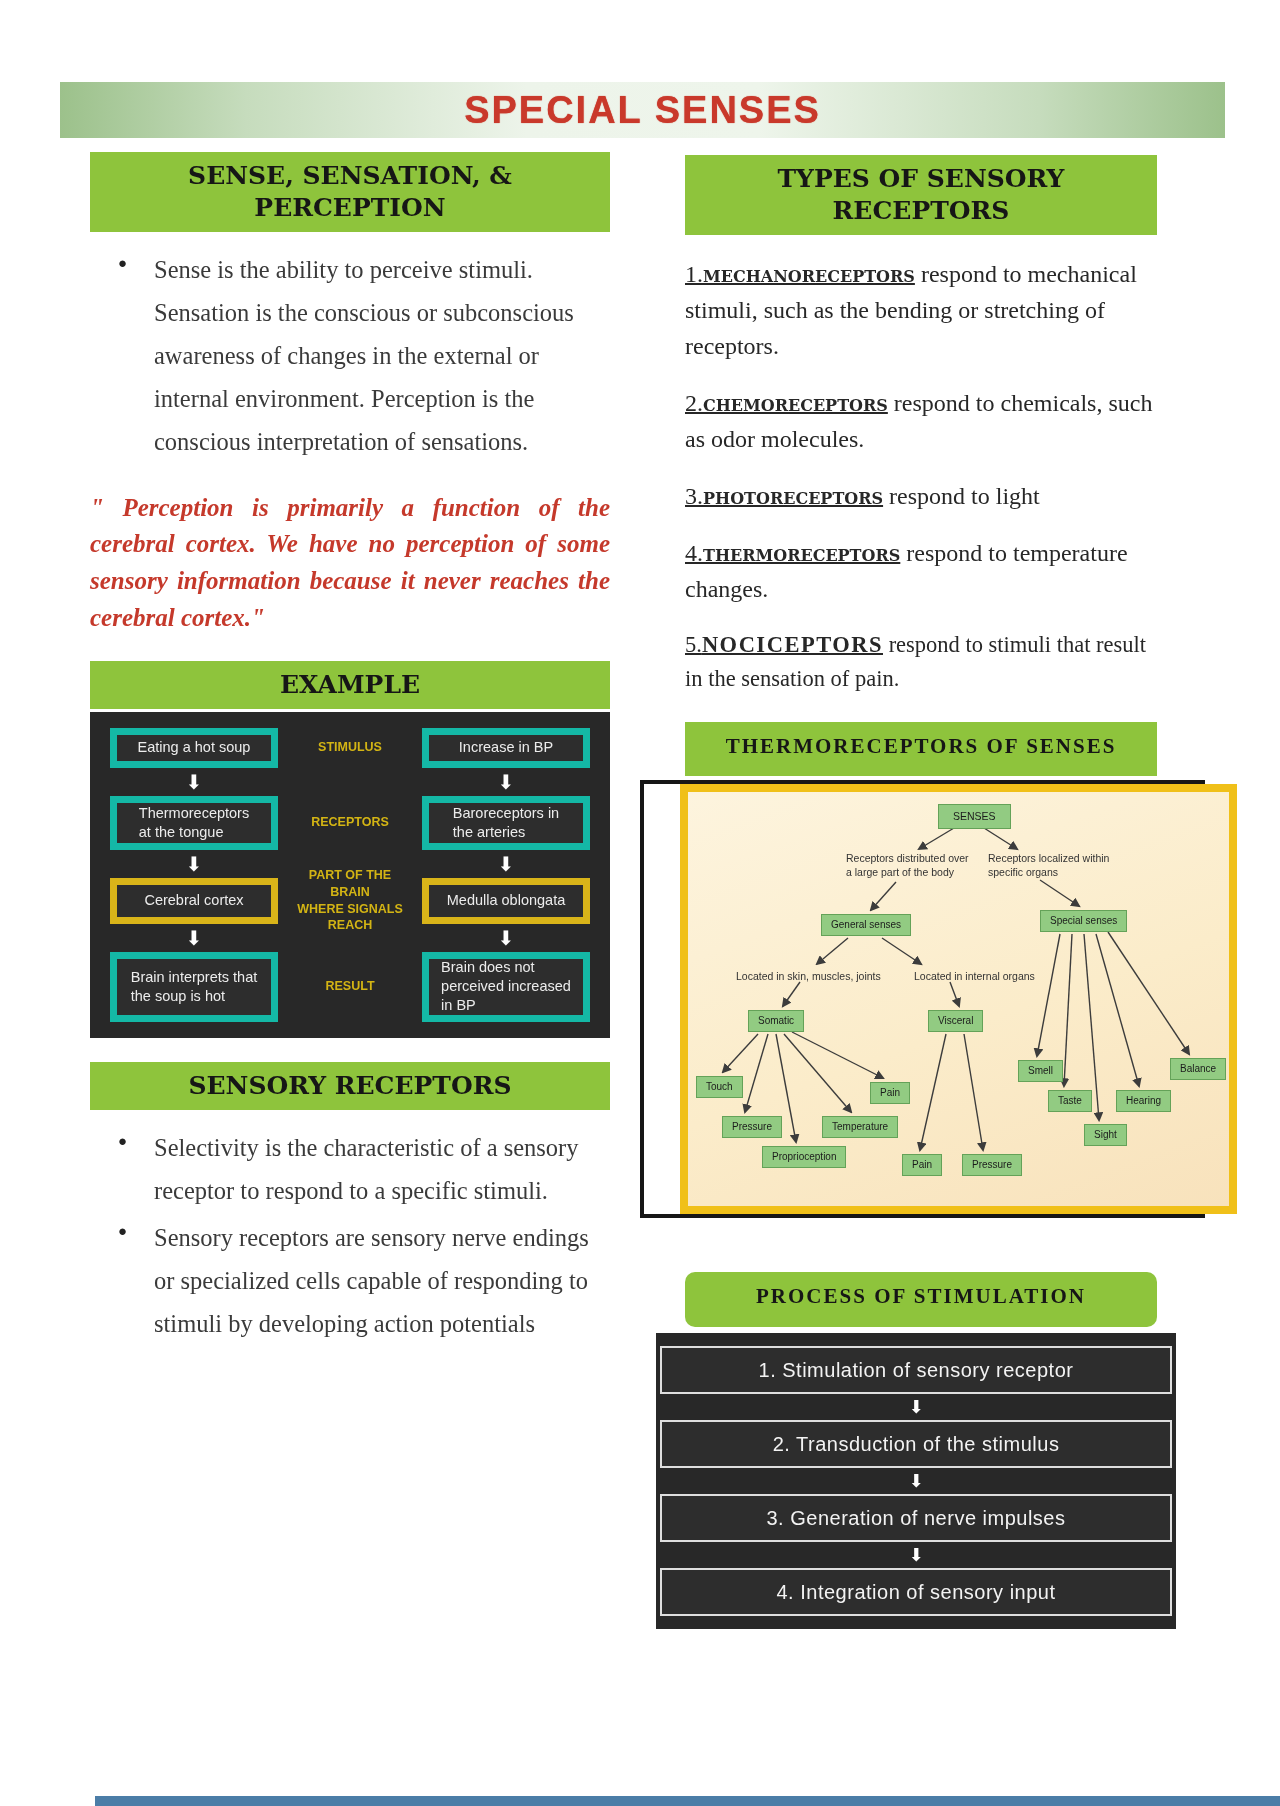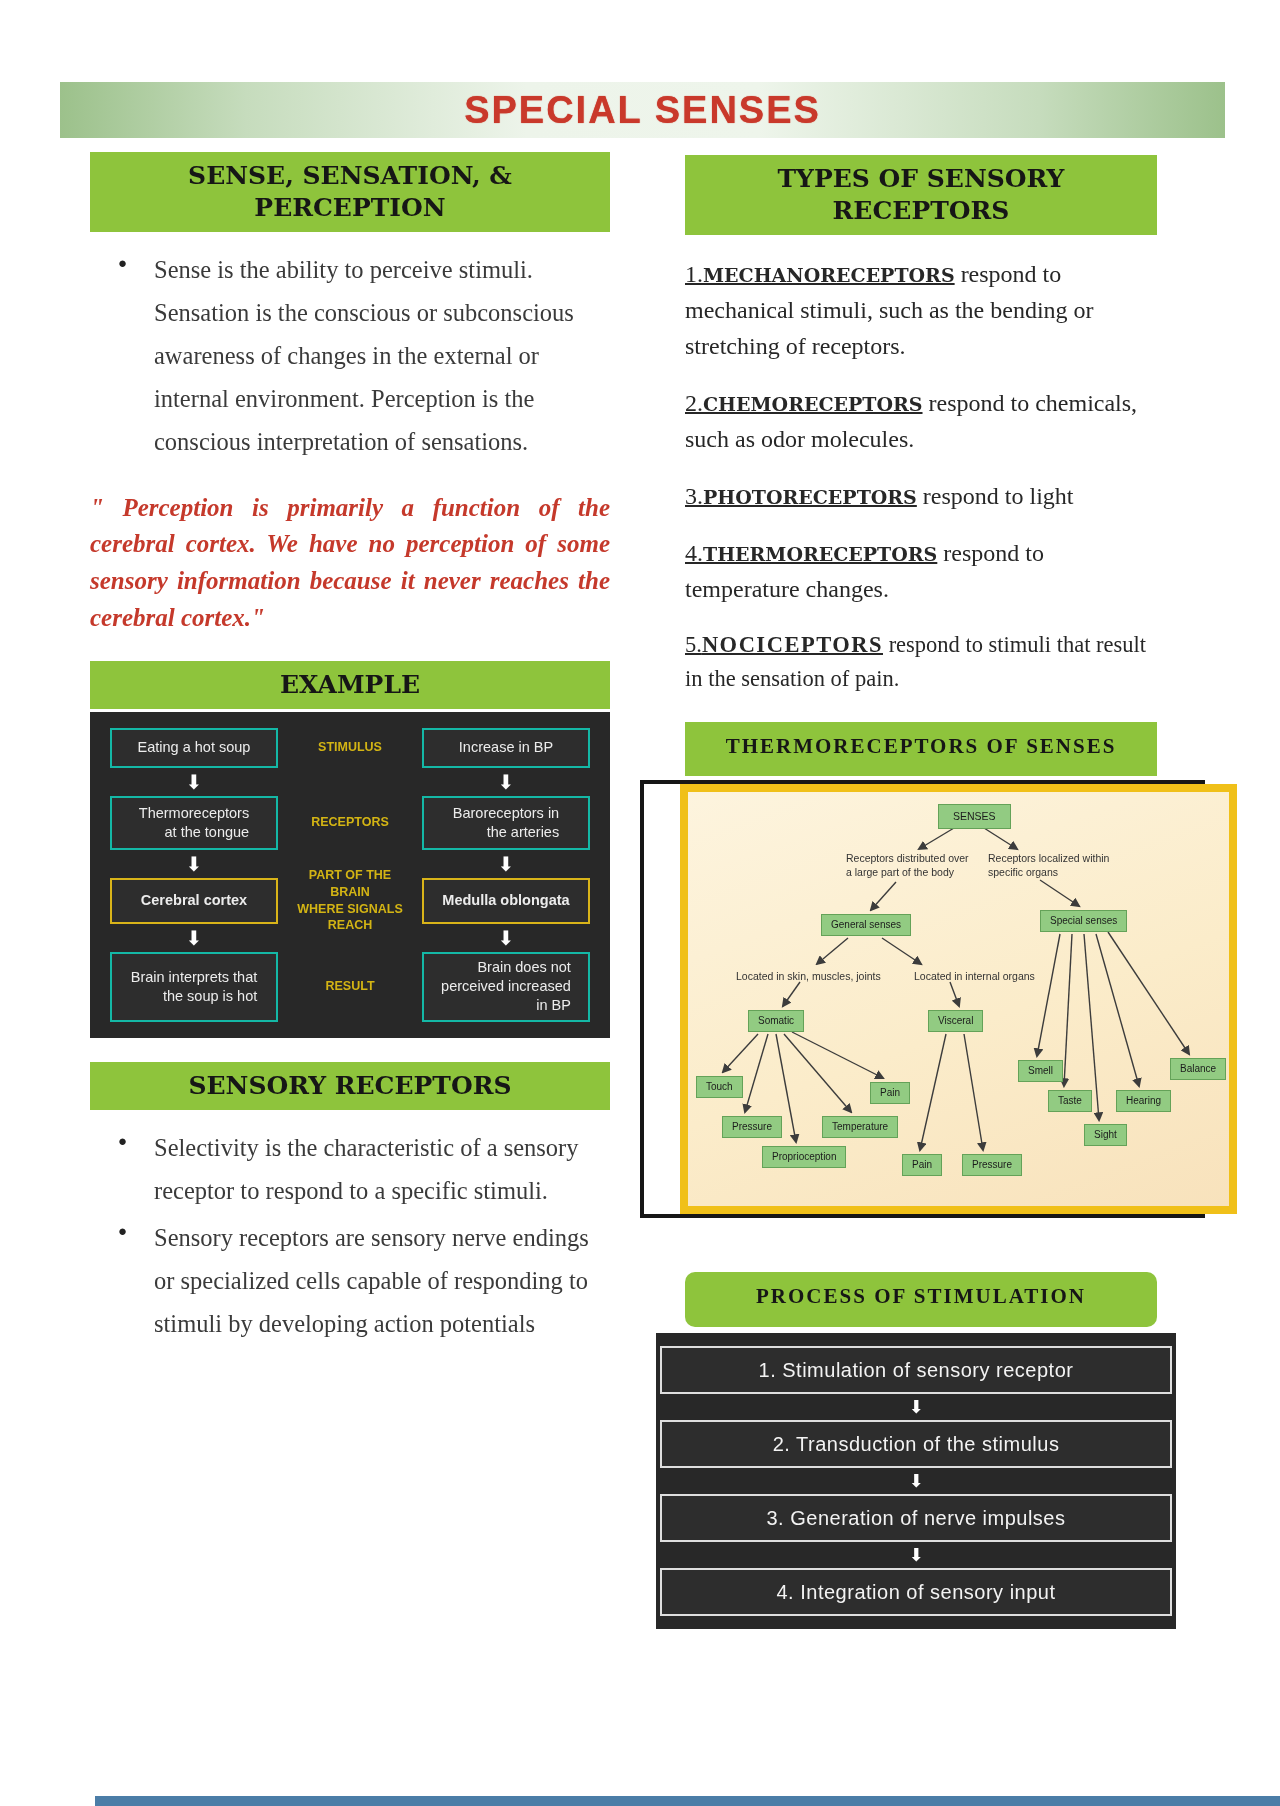--- a/index.html
+++ b/index.html
@@ -30,36 +30,36 @@
                 color:#3a3a3a;margin-bottom:4px;}
   ul.bullets li::before{content:"●";position:absolute;left:28px;top:2px;font-size:15px;color:#222;}
 
   .quote{margin-top:26px;color:#c5392b;font-weight:bold;font-style:italic;
          font-size:25px;line-height:1.47;text-align:justify;}
 
   
   .flow-panel{margin-top:3px;background:#282828;padding:16px 20px;
               display:grid;grid-template-columns:168px 1fr 168px;column-gap:12px;
               grid-template-rows:40px 28px 54px 28px 46px 28px 70px;align-items:center;}
-  .fbox{border:2px solid #14b8a6;color:#ececec;background:#2d2d2d;height:100%;
-        display:flex;align-items:center;justify-content:center;text-align:right;
+  .fbox{border:7px solid #14b8a6;color:#ececec;background:#2d2d2d;height:100%;
+        display:flex;align-items:center;justify-content:center;text-align:left;
         font-family:"Liberation Sans",sans-serif;font-size:14.5px;line-height:1.3;
         white-space:pre-line;box-sizing:border-box;}
-  .fbox.hl{border-color:#d9b419;font-weight:bold;}
+  .fbox.hl{border-color:#d9b419;}
   .flabel{color:#d3b414;font-family:"Liberation Sans",sans-serif;font-weight:bold;
           font-size:12.5px;line-height:1.35;text-align:center;white-space:pre-line;}
   .farrow{text-align:center;color:#ffffff;font-family:"DejaVu Sans",sans-serif;
           font-size:20px;line-height:1;}
   .farrow::before{content:"⬇";}
 
   
   .rwrap{margin-left:45px;width:472px;}
   p.receptor{margin:21px 0 0 0;font-size:24px;line-height:1.5;color:#272727;}
   p.receptor .rn{text-decoration:underline;text-decoration-thickness:2px;}
-  p.receptor .rn b{font-family:"DejaVu Serif",serif;font-size:19px;}
+  p.receptor .rn b{font-family:"DejaVu Serif",serif;font-size:16px;}
   p.receptor.alt{font-size:22.5px;}
   p.receptor.alt .rn b{font-family:"Liberation Serif",serif;letter-spacing:1.5px;font-size:22.5px;}
 
   
   .class-frame{margin-top:4px;border:4px solid #161616;padding-left:36px;}
   .class-inner{border:8px solid #f0c019;background:linear-gradient(160deg,#fdf4de 0%,#fbecca 55%,#f8e2bc 100%);
                position:relative;width:541px;height:414px;box-sizing:content-box;}
   .cnode{position:absolute;background:#92cb82;border:1px solid #64a258;color:#1c1c1c;
          font-family:"Liberation Sans",sans-serif;font-size:10px;line-height:1.2;
          padding:4px 9px;white-space:nowrap;}

